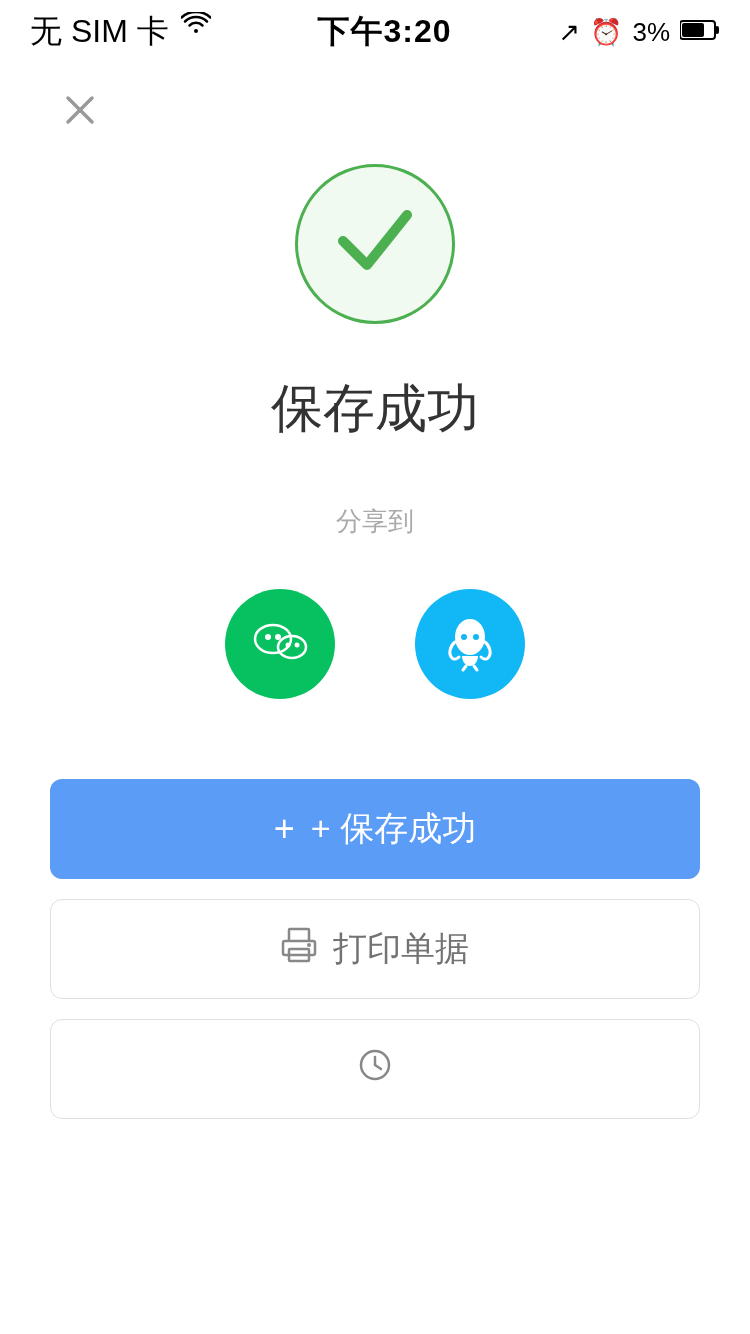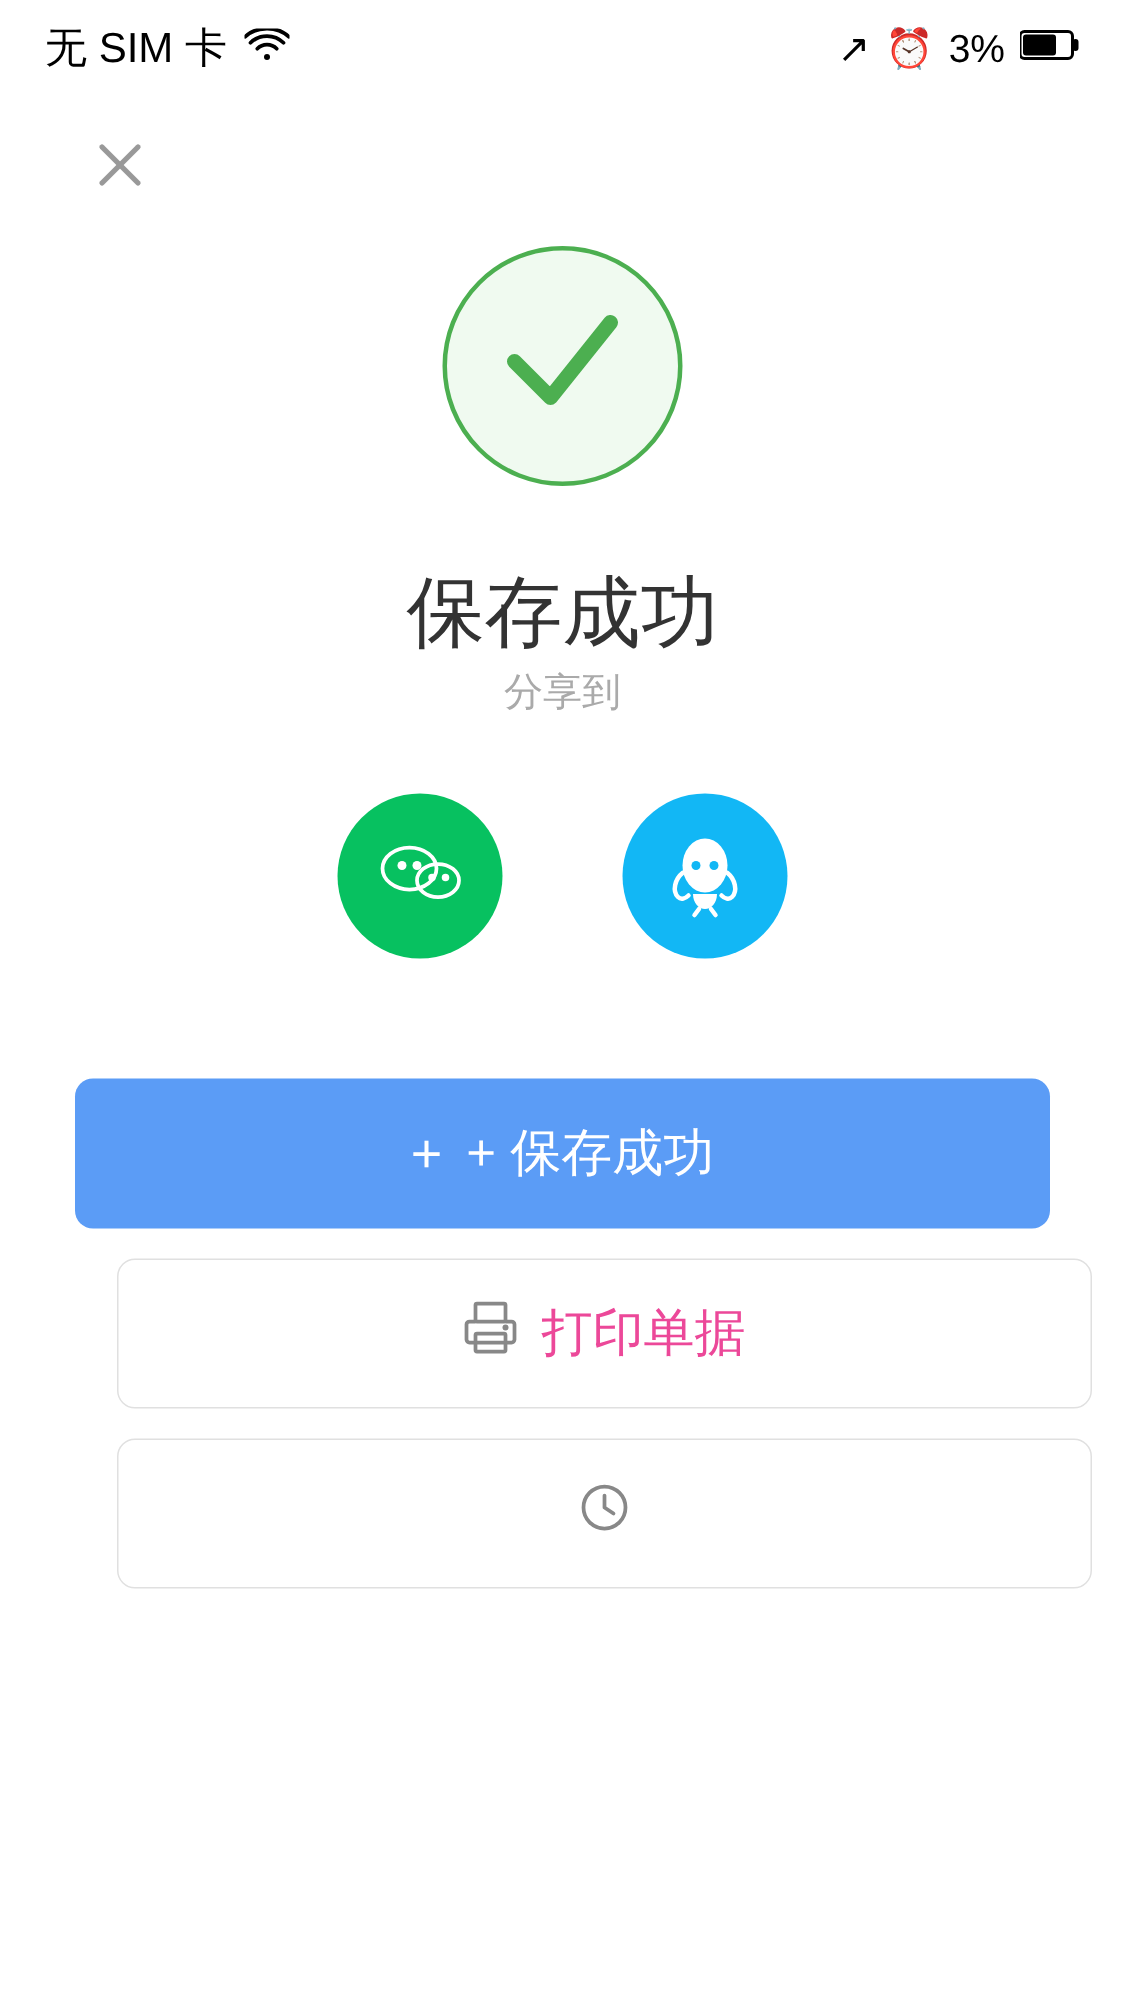--- a/index.html
+++ b/index.html
@@ -17,23 +17,22 @@
       width: 100%;
       height: 64px;
       display: flex;
       align-items: center;
       justify-content: space-between;
       padding: 0 30px;
       background: #fff;
     }
     .status-left {
       display: flex;
-      align-items: center;
       gap: 12px;
-      font-size: 28px;
+      font-size: 32px;
       color: #000;
       font-weight: 500;
     }
     .wifi-icon {
       font-size: 26px;
     }
     .status-center {
       font-size: 32px;
       font-weight: 600;
       color: #000;
@@ -88,20 +87,21 @@
       font-size: 80px;
       color: #4CAF50;
       line-height: 1;
     }
 
     
     .success-title {
       font-size: 52px;
       color: #333;
       font-weight: 400;
+      margin-bottom: 60px;
     }
 
     
     .divider-section {
       width: 100%;
       display: flex;
       align-items: center;
       padding: 0 60px;
       margin-bottom: 50px;
       flex-direction: column;
@@ -158,43 +158,43 @@
       font-size: 34px;
       cursor: pointer;
       border: none;
     }
     .btn-primary {
       background: #5B9CF6;
       color: #fff;
     }
     .btn-secondary {
       background: #fff;
-      color: #ec4899;
+      color: #737373;
       border: 1px solid #e0e0e0 !important;
-      margin-left: 28px;
     }
     .btn-icon {
       font-size: 36px;
     }
   </style>
 </head>
 <body>
 
 <div class="status-bar">
   <div class="status-left">
     <span>无 SIM 卡</span>
     <span class="wifi-icon">
       <svg width="30" height="22" viewBox="0 0 30 22" fill="none">
         <path d="M15 17a2 2 0 1 1 0 4 2 2 0 0 1 0-4z" fill="#000"></path>
         <path d="M8.5 13.5C10.2 11.8 12.5 10.8 15 10.8s4.8 1 6.5 2.7" stroke="#000" stroke-width="2.5" stroke-linecap="round" fill="none"></path>
         <path d="M4 9.5C6.8 6.7 10.7 5 15 5s8.2 1.7 11 4.5" stroke="#000" stroke-width="2.5" stroke-linecap="round" fill="none"></path>
         <path d="M0.5 5.5C4.2 1.8 9.3 0 15 0s10.8 1.8 14.5 5.5" stroke="#000" stroke-width="2.5" stroke-linecap="round" fill="none"></path>
       </svg>
     </span>
   </div>
+  <div class="status-center">下午3:20</div>
   <div class="status-right">
     <span>↗</span>
     <span>⏰</span>
     <span>3%</span>
     <span>
       <svg width="40" height="22" viewBox="0 0 40 22">
         <rect x="0" y="2" width="35" height="18" rx="3" ry="3" stroke="#000" stroke-width="2" fill="none"></rect>
         <rect x="35" y="7" width="4" height="8" rx="2" ry="2" fill="#000"></rect>
         <rect x="2" y="4" width="22" height="14" rx="2" ry="2" fill="#000"></rect>
       </svg>

